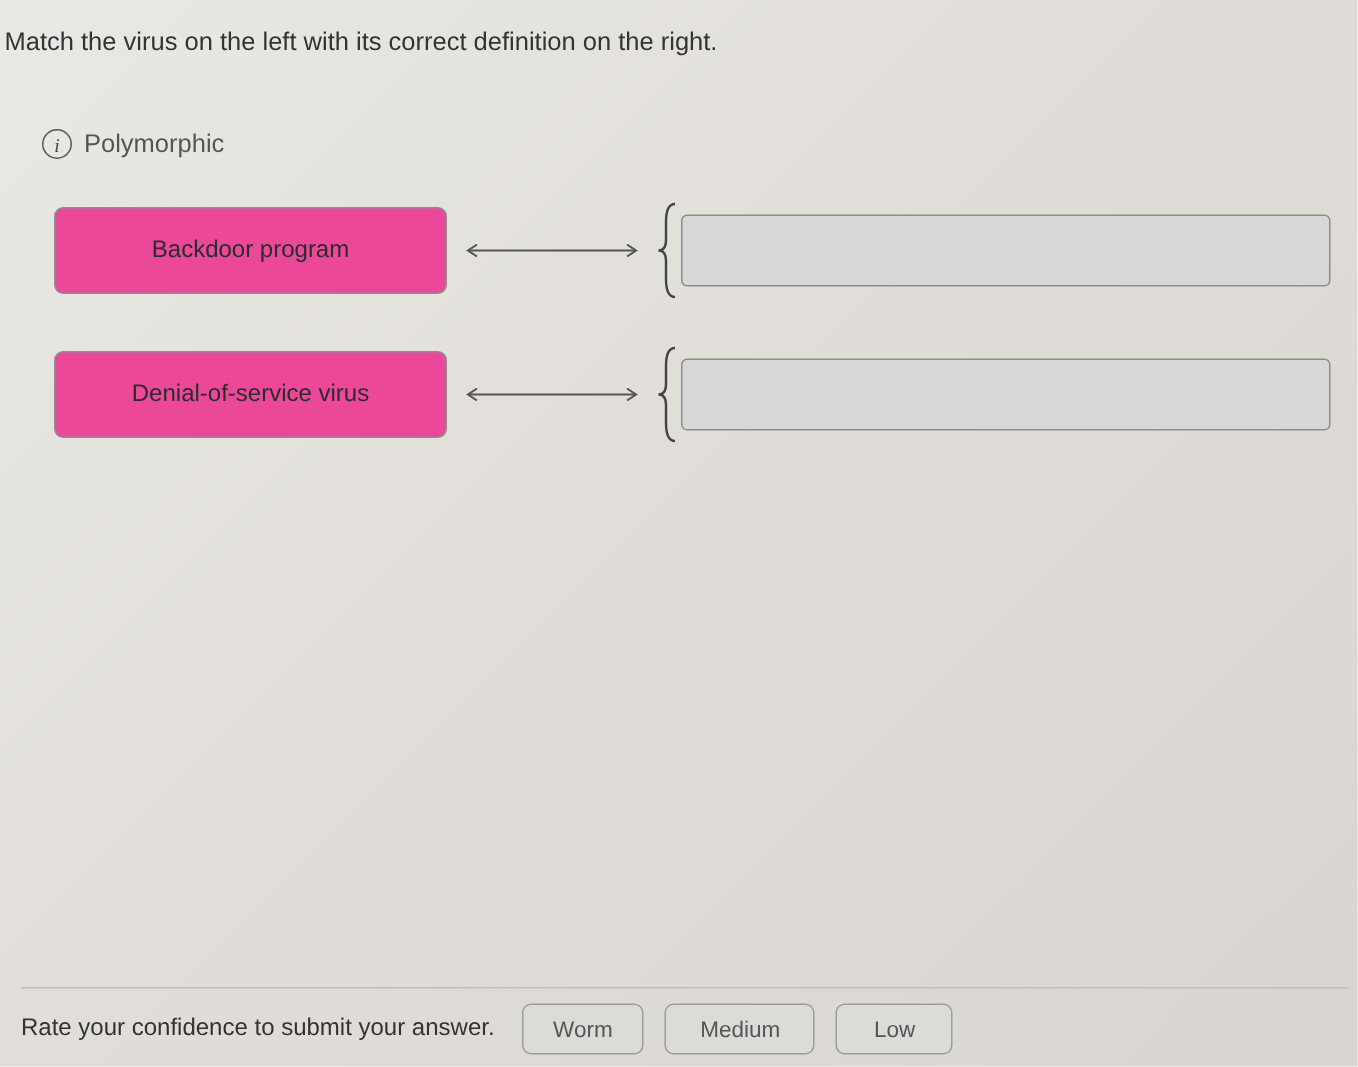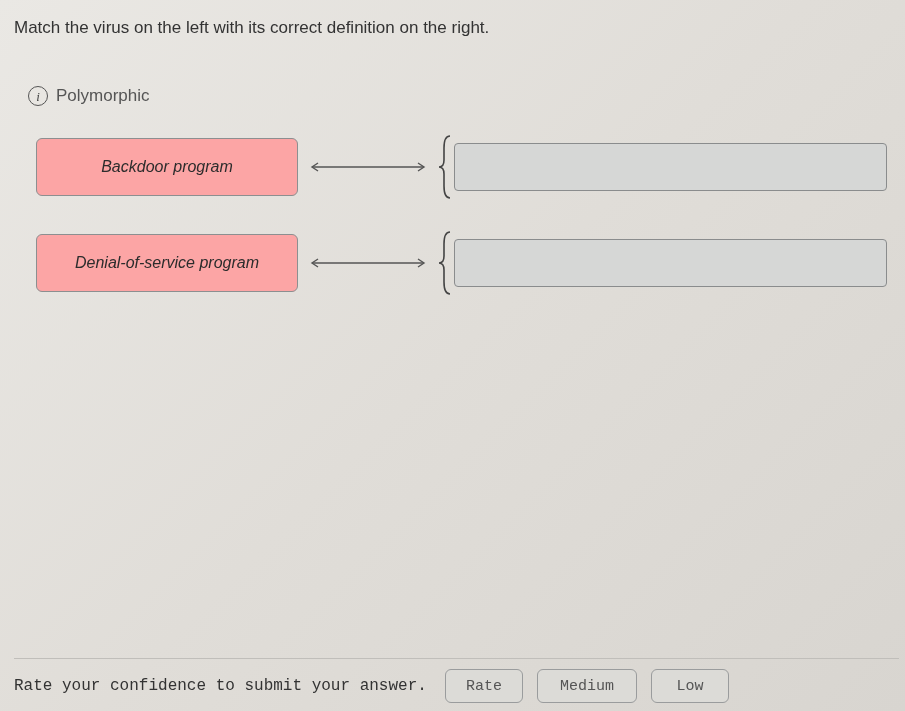--- a/index.html
+++ b/index.html
@@ -7,21 +7,21 @@
       font-family: Arial, Helvetica, sans-serif;
       background: #e8e6e2;
       background: linear-gradient(135deg, #eae8e4 0%, #e0ddd8 50%, #d8d5d0 100%);
       width: 905px;
       height: 711px;
       overflow: hidden;
       position: relative;
       color: #3a3a3a;
     }
     .question-text {
-      padding: 18px 14px 10px 14px;
+      padding: 18px 14px 10px 3px;
       font-size: 17px;
       color: #333;
     }
     .instructions-row {
       display: flex;
       align-items: center;
       gap: 8px;
       padding: 38px 0 28px 28px;
     }
     .info-icon {
@@ -48,31 +48,30 @@
       gap: 30px;
       padding: 0 14px;
     }
     .match-row {
       display: flex;
       align-items: center;
     }
     .term-tile {
       width: 262px;
       height: 58px;
-      background: #fca5a5;
+      background: #ec4899;
       border: 1px solid #8c8f90;
       border-radius: 6px;
       display: flex;
       align-items: center;
       justify-content: center;
       font-size: 16px;
       color: #2c2c2c;
       flex-shrink: 0;
       margin-left: 22px;
-      font-style: italic;
     }
     .connector {
       flex-shrink: 0;
       width: 140px;
       display: flex;
       align-items: center;
       justify-content: center;
     }
     .connector svg {
       width: 140px;
@@ -102,21 +101,20 @@
     .bottom-bar {
       position: absolute;
       left: 14px;
       right: 0;
       bottom: 8px;
       border-top: 1px solid #b8b6b2;
       padding-top: 0;
       display: flex;
       align-items: center;
       gap: 14px;
-      font-family: Liberation Mono, monospace;
     }
     .divider-line {
       position: absolute;
       left: 14px;
       right: 6px;
       bottom: 52px;
       height: 0;
       border-top: 1px solid #c0beba;
     }
     .confidence-text {
@@ -167,21 +165,21 @@
           <path d="M12 2 Q6 2 6 14 L6 26 Q6 33 1 33 Q6 33 6 40 L6 52 Q6 64 12 64" fill="none" stroke="#444" stroke-width="1.6"></path>
         </svg>
     </div>
     <div class="drop-slot"></div>
   </div>
 
 
 
 
   <div class="match-row">
-    <div class="term-tile">Denial-of-service program</div>
+    <div class="term-tile">Denial-of-service virus</div>
     <div class="connector">
       <svg viewBox="0 0 140 14">
           <line x1="14" y1="7" x2="126" y2="7" stroke="#555" stroke-width="1.4"></line>
           <polyline points="20,3 14,7 20,11" fill="none" stroke="#555" stroke-width="1.4"></polyline>
           <polyline points="120,3 126,7 120,11" fill="none" stroke="#555" stroke-width="1.4"></polyline>
         </svg>
     </div>
     <div class="brace">
       <svg viewBox="0 0 16 66">
           <path d="M12 2 Q6 2 6 14 L6 26 Q6 33 1 33 Q6 33 6 40 L6 52 Q6 64 12 64" fill="none" stroke="#444" stroke-width="1.6"></path>
@@ -189,16 +187,16 @@
     </div>
     <div class="drop-slot"></div>
   </div>
 
 </div>
 
 <div class="divider-line"></div>
 
 <div class="bottom-bar" style="border-top:none;">
   <span class="confidence-text">Rate your confidence to submit your answer.</span>
-  <div class="conf-btn high">Rate</div>
+  <div class="conf-btn high">Worm</div>
   <div class="conf-btn med">Medium</div>
   <div class="conf-btn low">Low</div>
 </div>
 
 </body></html>

